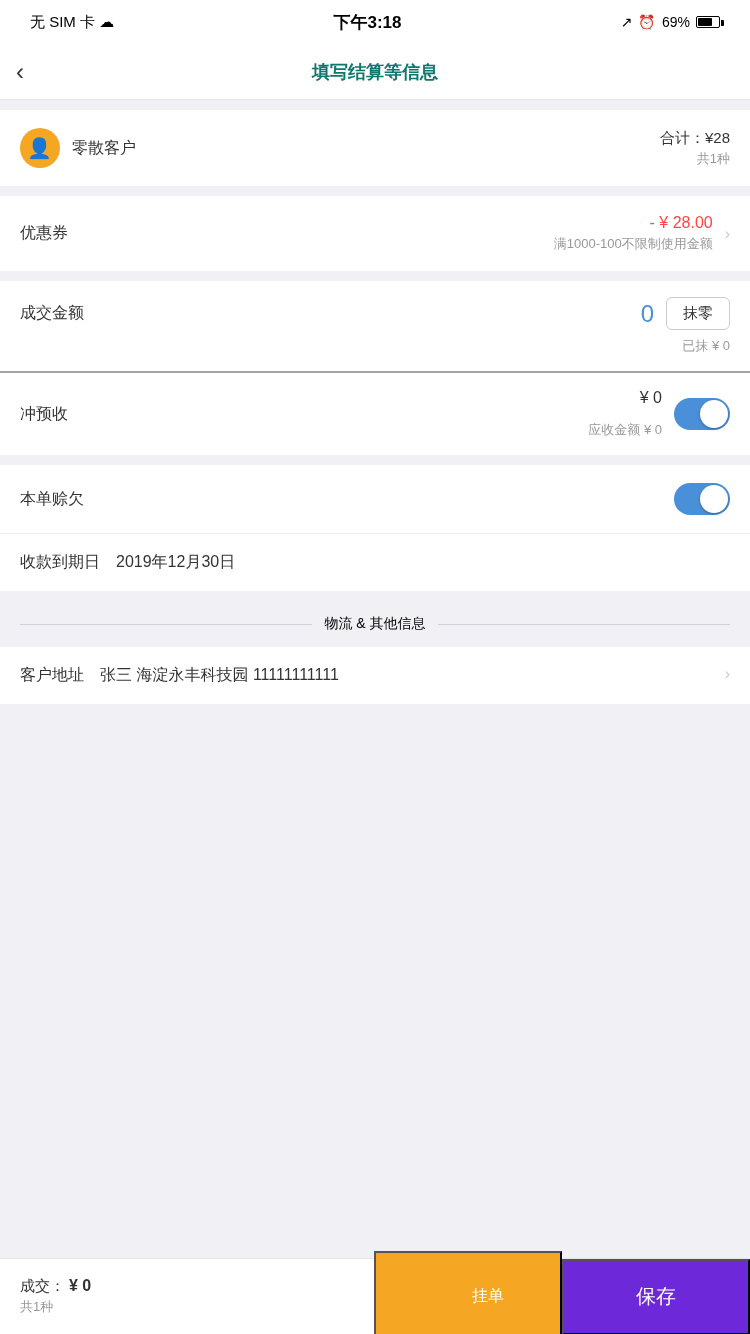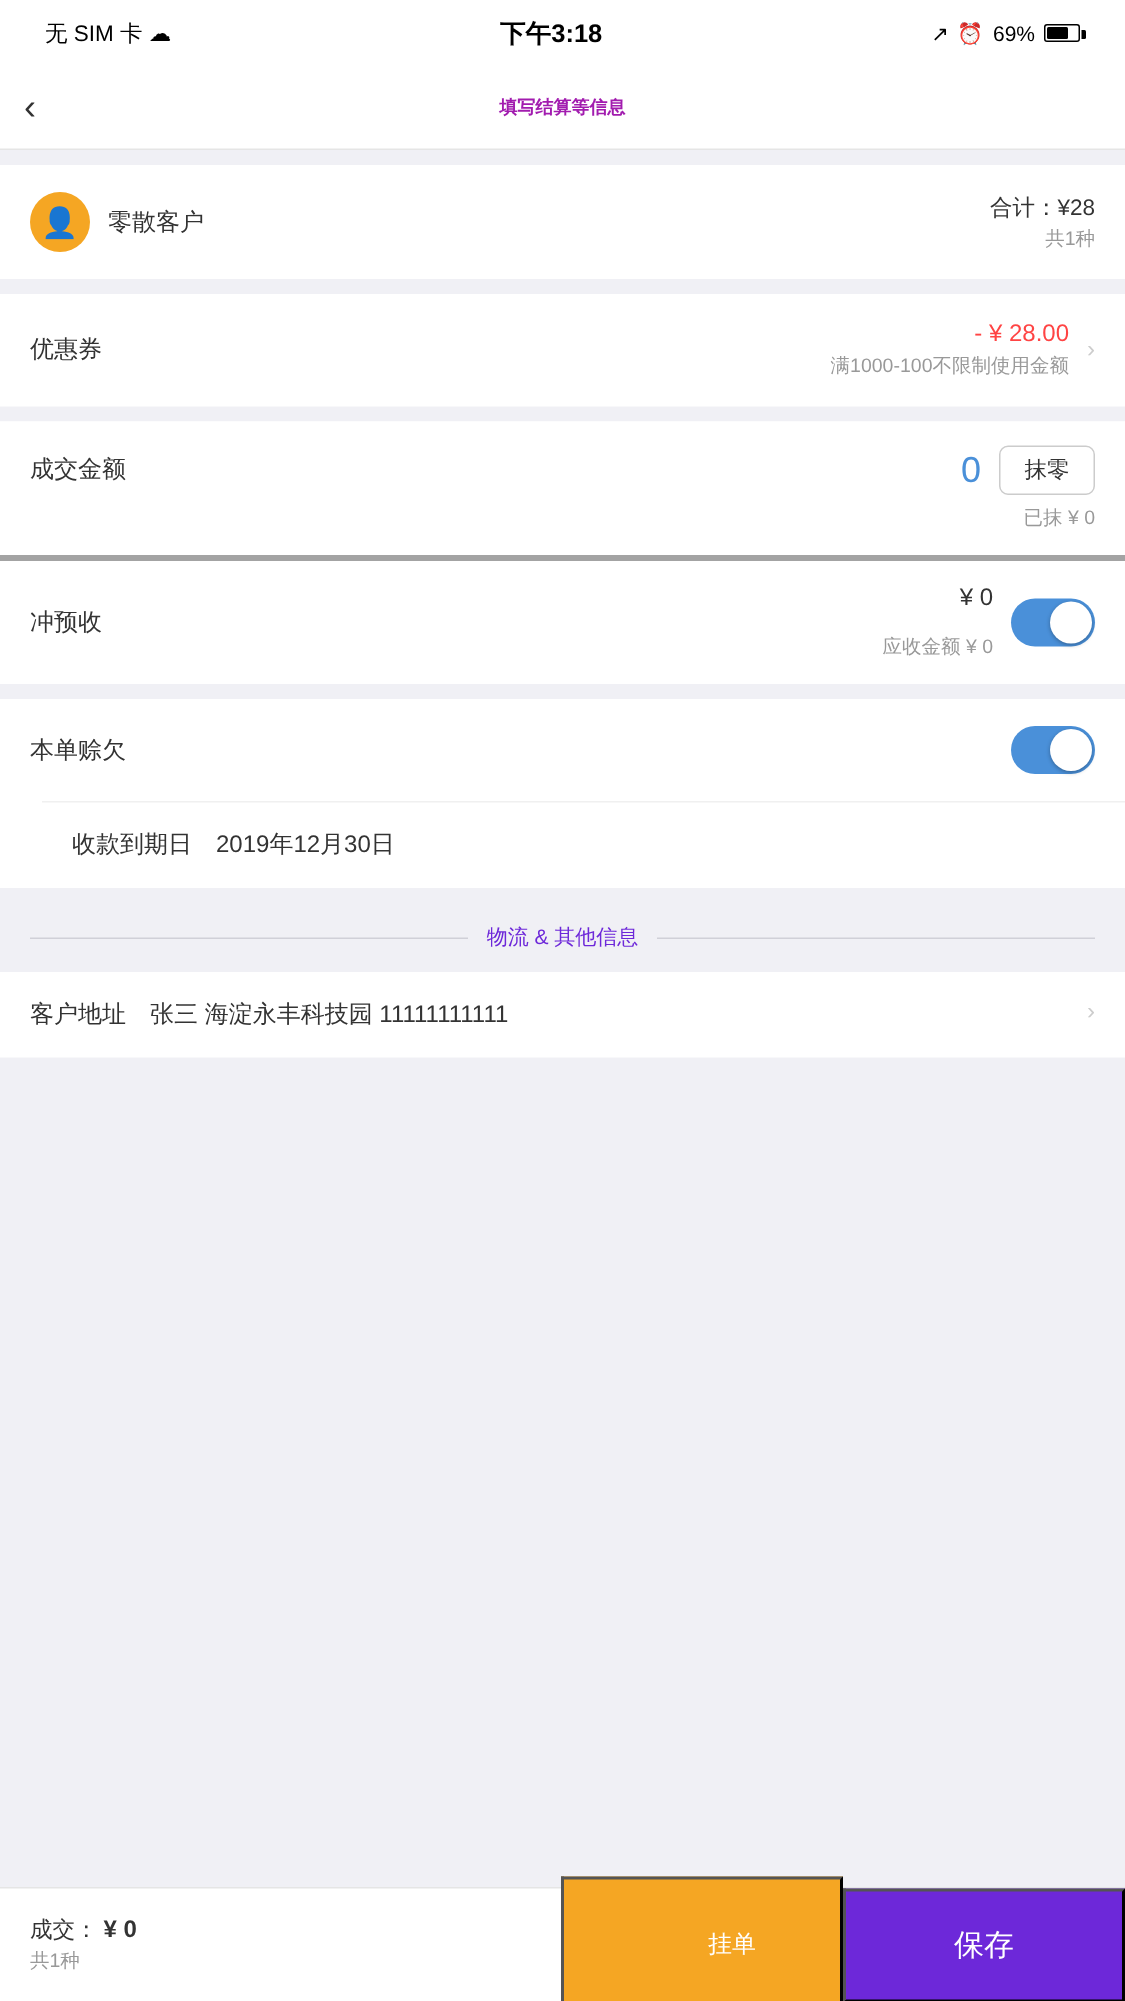--- a/index.html
+++ b/index.html
@@ -45,23 +45,23 @@
       border-bottom: 1px solid #e5e5e5;
     }
     .nav-back {
       position: absolute;
       left: 16px;
       font-size: 24px;
       color: #333;
       cursor: pointer;
     }
     .nav-title {
-      font-size: 12px;
+      font-size: 18px;
       font-weight: 600;
-      color: #a21caf;
+      color: #0f766e;
     }
 
     
     .section {
       background: #fff;
       margin-bottom: 10px;
     }
 
     
     .customer-row {
@@ -94,21 +94,21 @@
     .row-label { font-size: 16px; color: #333; }
     .row-right { text-align: right; display: flex; align-items: center; gap: 8px; }
     .coupon-amount { font-size: 16px; color: #ff4444; font-weight: 500; }
     .coupon-desc { font-size: 13px; color: #999; margin-top: 3px; }
     .chevron { font-size: 16px; color: #ccc; margin-left: 4px; }
 
     
     .amount-section {
       background: #fff;
       padding: 16px 20px;
-      border-bottom: 4px solid #a3a3a3;
+      border-bottom: 2px solid #a3a3a3;
     }
     .amount-row {
       display: flex;
       align-items: center;
       justify-content: space-between;
       margin-bottom: 6px;
     }
     .amount-value {
       font-size: 24px;
       color: #4a90d9;
@@ -160,39 +160,38 @@
       align-items: center;
       justify-content: space-between;
     }
     .debt-label { font-size: 16px; color: #333; }
 
     
     .date-section {
       background: #fff;
       padding: 18px 20px;
       border-top: 1px solid #f0f0f0;
-      margin-left: 28px;
     }
     .date-row { display: flex; align-items: center; gap: 16px; }
     .date-label { font-size: 16px; color: #333; }
     .date-value { font-size: 16px; color: #333; }
 
     
     .section-header {
       background: #f0f0f5;
       padding: 14px 20px;
       text-align: center;
     }
     .section-header-line {
       display: flex;
       align-items: center;
       gap: 12px;
     }
     .header-line { flex: 1; height: 1px; background: #d0d0d8; }
-    .header-text { font-size: 14px; color: #6d28d9; white-space: nowrap; }
+    .header-text { font-size: 14px; color: #000000; white-space: nowrap; }
 
     
     .address-section {
       background: #fff;
       padding: 18px 20px;
       display: flex;
       justify-content: space-between;
     }
     .address-label { font-size: 16px; color: #333; flex-shrink: 0; }
     .address-value { font-size: 16px; color: #333; margin-left: 16px; flex: 1; }

